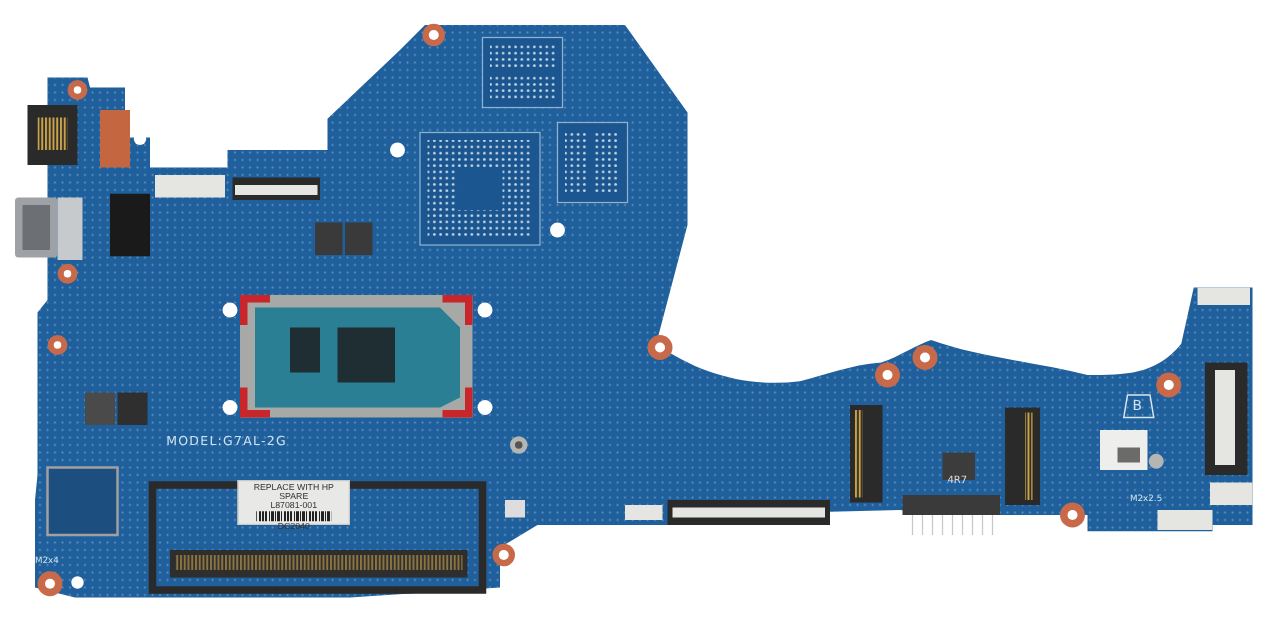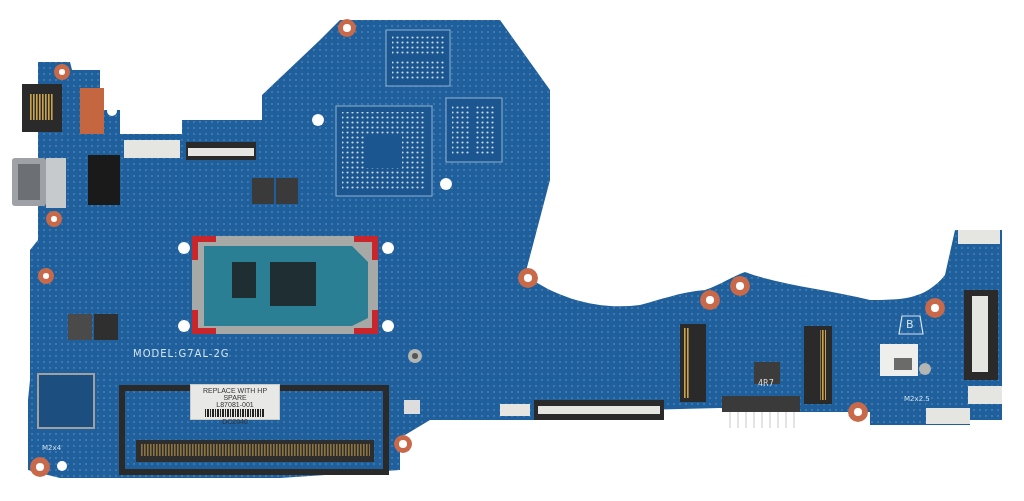--- a/index.html
+++ b/index.html
@@ -147,21 +147,21 @@
         <circle cx="62" cy="466" r="5"></circle>
     </g>
     <circle cx="415" cy="356" r="7" fill="#b4b6b3"></circle>
     <circle cx="415" cy="356" r="3" fill="#555"></circle>
     <circle cx="925" cy="369" r="6" fill="#b4b6b3"></circle>
     <path d="M902,316 h18 l3,18 h-24 z" fill="none" stroke="#d8e6f0" stroke-width="1.2"></path>
   </svg>
 
   <span class="silk" style="left:133px;top:348px;font-size:10px;">MODEL:G7AL-2G</span>
   <span class="silk" style="left:906px;top:318px;font-size:11px;">B</span>
-  <span class="silk" style="left:42px;top:444px;font-size:7px;letter-spacing:0;">M2x4</span>
+  <span class="silk" style="left:28px;top:444px;font-size:7px;letter-spacing:0;">M2x4</span>
   <span class="silk" style="left:880px;top:395px;font-size:7px;letter-spacing:0;margin-left:24px;">M2x2.5</span>
   <span class="silk" style="left:758px;top:379px;font-size:8px;color:#ddd;letter-spacing:0;">4R7</span>
 
   <div class="label" style="left:190px;top:384px;width:88px;height:34px;">
     <div style="margin-top:2px;">REPLACE WITH HP SPARE</div>
     <div>L87081-001</div>
     <div class="bar"></div>
     <div>DC2040</div>
   </div>
 </div>

